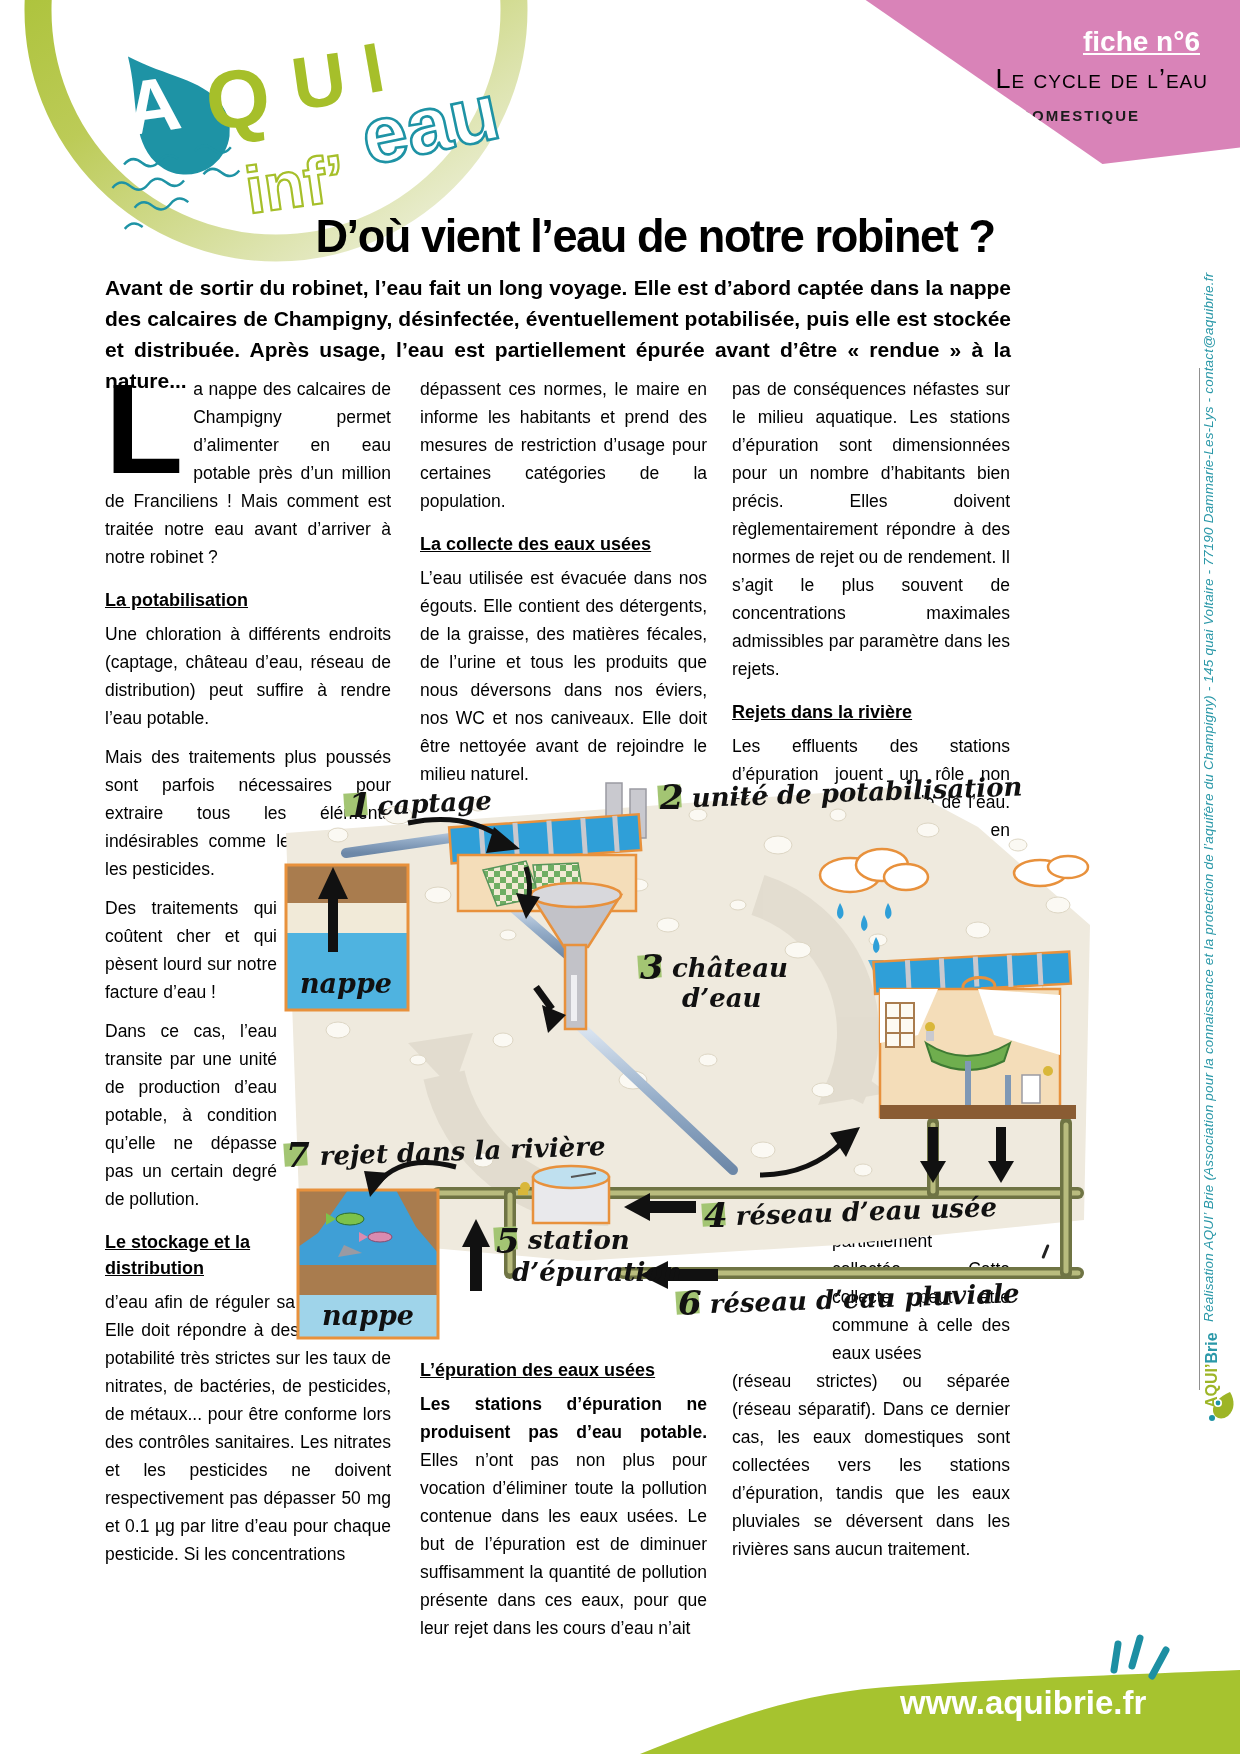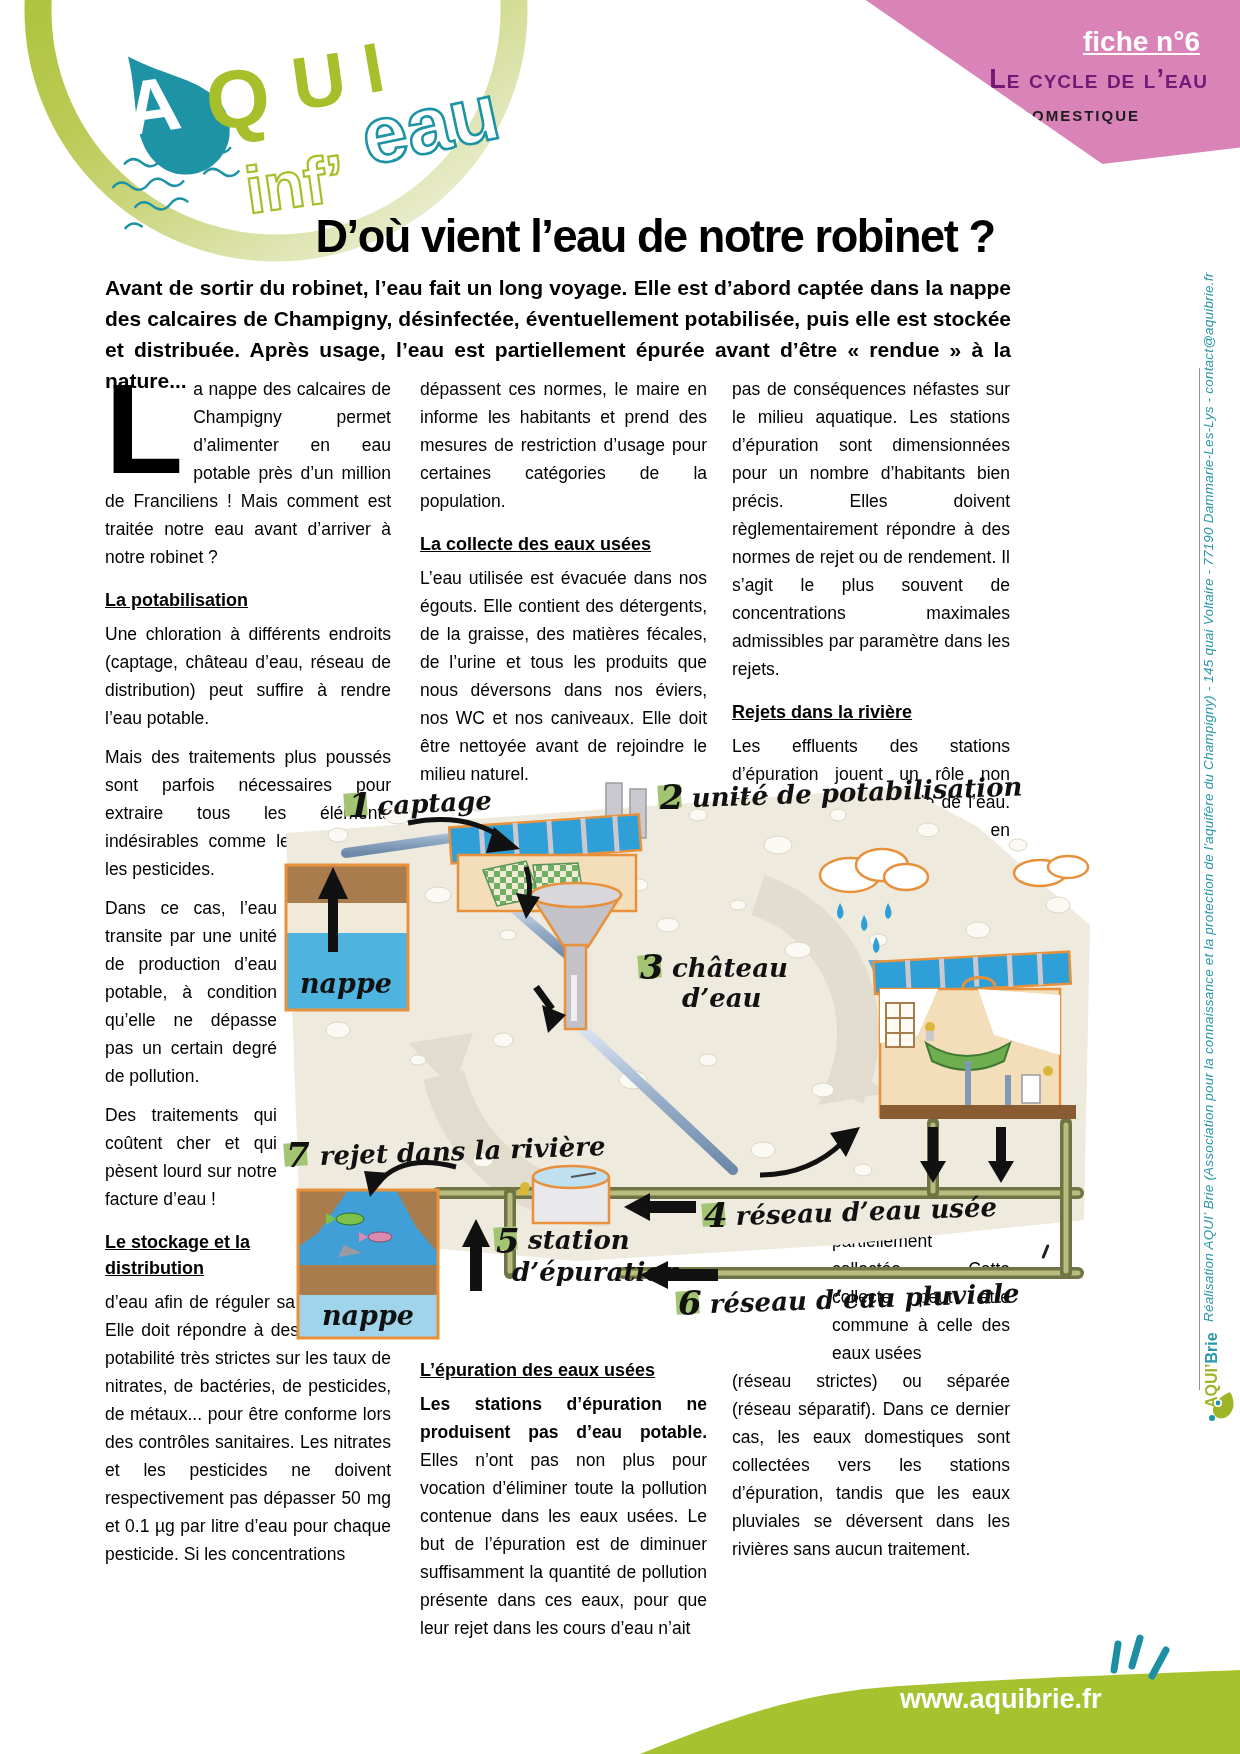--- a/index.html
+++ b/index.html
@@ -3,21 +3,21 @@
 <meta charset="utf-8">
 <style>
   html,body{margin:0;padding:0;background:#e9e9e9;}
   .page{position:relative;width:1240px;height:1754px;background:#fff;overflow:hidden;
         font-family:"Liberation Sans",sans-serif;color:#000;}
   .abs{position:absolute;}
   
   .fiche-box{position:absolute;left:858px;top:0;width:382px;height:164px;background:#d983b8;
              clip-path:polygon(2% 0,100% 0,100% 90%,64% 100%,2% 0);}
   .fiche-no{position:absolute;right:40px;top:26px;font-size:28px;font-weight:bold;color:#fff;text-decoration:underline;}
-  .fiche-l1{position:absolute;right:32px;top:64px;font-size:27px;font-weight:bold;color:#701a75;
+  .fiche-l1{position:absolute;right:32px;top:64px;font-size:27px;font-weight:normal;color:#000000;
             font-variant:small-caps;letter-spacing:1px;}
   .fiche-l2{position:absolute;right:100px;top:102px;font-size:21px;font-weight:bold;color:#1c1c1c;
             font-variant:small-caps;letter-spacing:2px;}
   .title{position:absolute;left:290px;top:208px;width:730px;text-align:center;font-size:47px;
          font-weight:bold;letter-spacing:-1.5px;white-space:nowrap;transform:scaleX(.96);transform-origin:center;}
   .intro{position:absolute;left:105px;top:272px;width:906px;font-weight:bold;font-size:21px;
          line-height:31px;text-align:justify;}
   
   .col{position:absolute;top:375px;}
   .col p{margin:0 0 11px;text-align:justify;font-size:17.5px;line-height:28px;}
@@ -35,21 +35,21 @@
   .sidebar-credit{position:absolute;left:1201px;top:372px;height:950px;width:26px;
      writing-mode:vertical-rl;transform:rotate(180deg);font-style:italic;font-size:13.5px;
      color:#2a98a8;white-space:nowrap;letter-spacing:.2px;}
   .sidebar-brand{position:absolute;left:1203px;top:1328px;height:80px;width:26px;
      writing-mode:vertical-rl;transform:rotate(180deg);font-weight:bold;font-size:16px;white-space:nowrap;}
   .brand-aqui{color:#9db526;}
   .brand-brie{color:#2a98a8;}
   .tick{position:absolute;left:1044px;top:1244px;width:3px;height:15px;background:#222;
         transform:rotate(22deg);border-radius:2px;}
   
-  .footer-url{position:absolute;left:900px;top:1684px;width:330px;font-size:27px;font-weight:bold;color:#fff;}
+  .footer-url{position:absolute;left:900px;top:1684px;width:330px;font-size:33px;font-weight:bold;color:#fff;}
   
   .scr{font-family:"DejaVu Serif",serif;font-style:italic;font-weight:bold;}
 </style>
 </head>
 <body>
 
 <div class="page">
 
   <svg class="abs" style="left:8px;top:0;" width="540" height="280" viewBox="0 0 540 280">
     <defs>
@@ -84,22 +84,22 @@
 
   <div class="title">D’où vient  l’eau de notre robinet ?</div>
   <div class="intro">Avant de sortir du robinet, l’eau fait un long voyage. Elle est d’abord captée dans la nappe des calcaires de Champigny, désinfectée, éventuellement potabilisée, puis elle est stockée et distribuée. Après usage, l’eau est partiellement épurée avant d’être « rendue » à la nature...</div>
 
   <div id="col1" class="col">
     <p><span class="dropcap">L</span><span>a nappe des calcaires de Champigny permet d’alimenter en eau potable près d’un million de Franciliens ! Mais comment est traitée notre eau avant d’arriver à notre robinet ?</span></p>
     <div class="h">La potabilisation</div>
     <p>Une chloration à différents endroits (captage, château d’eau, réseau de distribution) peut suffire à rendre l’eau potable.</p>
     <p>Mais des traitements plus poussés sont parfois nécessaires pour extraire tous les éléments indésirables comme les nitrates et les pesticides.</p>
     <div class="narrow1">
+      <p>Des traitements qui coûtent cher et qui pèsent lourd sur notre facture d’eau !</p>
       <p>Dans ce cas, l’eau transite par une unité de production d’eau potable, à condition qu’elle ne dépasse pas un certain degré de pollution.</p>
-      <p>Des traitements qui coûtent cher et qui pèsent lourd sur notre facture d’eau !</p>
       <div class="h">Le stockage et la distribution</div>
     </div>
     <p>d’eau afin de réguler sa distribution. Elle doit répondre à des normes de potabilité très strictes sur les taux de nitrates, de bactéries, de pesticides, de métaux... pour être conforme lors des contrôles sanitaires. Les nitrates et les pesticides ne doivent respectivement pas dépasser 50 mg et 0.1 µg par litre d’eau pour chaque pesticide. Si les concentrations</p>
   </div>
 
   <div id="col2" class="col">
     <p>dépassent ces normes, le maire en informe les habitants et prend des mesures de restriction d’usage pour certaines catégories de la population.</p>
     <div class="h">La collecte des eaux usées</div>
     <p>L’eau utilisée est évacuée dans nos égouts. Elle contient des détergents, de la graisse, des matières fécales, de l’urine et tous les produits que nous déversons dans nos éviers, nos WC et nos caniveaux. Elle doit être nettoyée avant de rejoindre le milieu naturel.</p>
     <div class="spacer2"></div>

